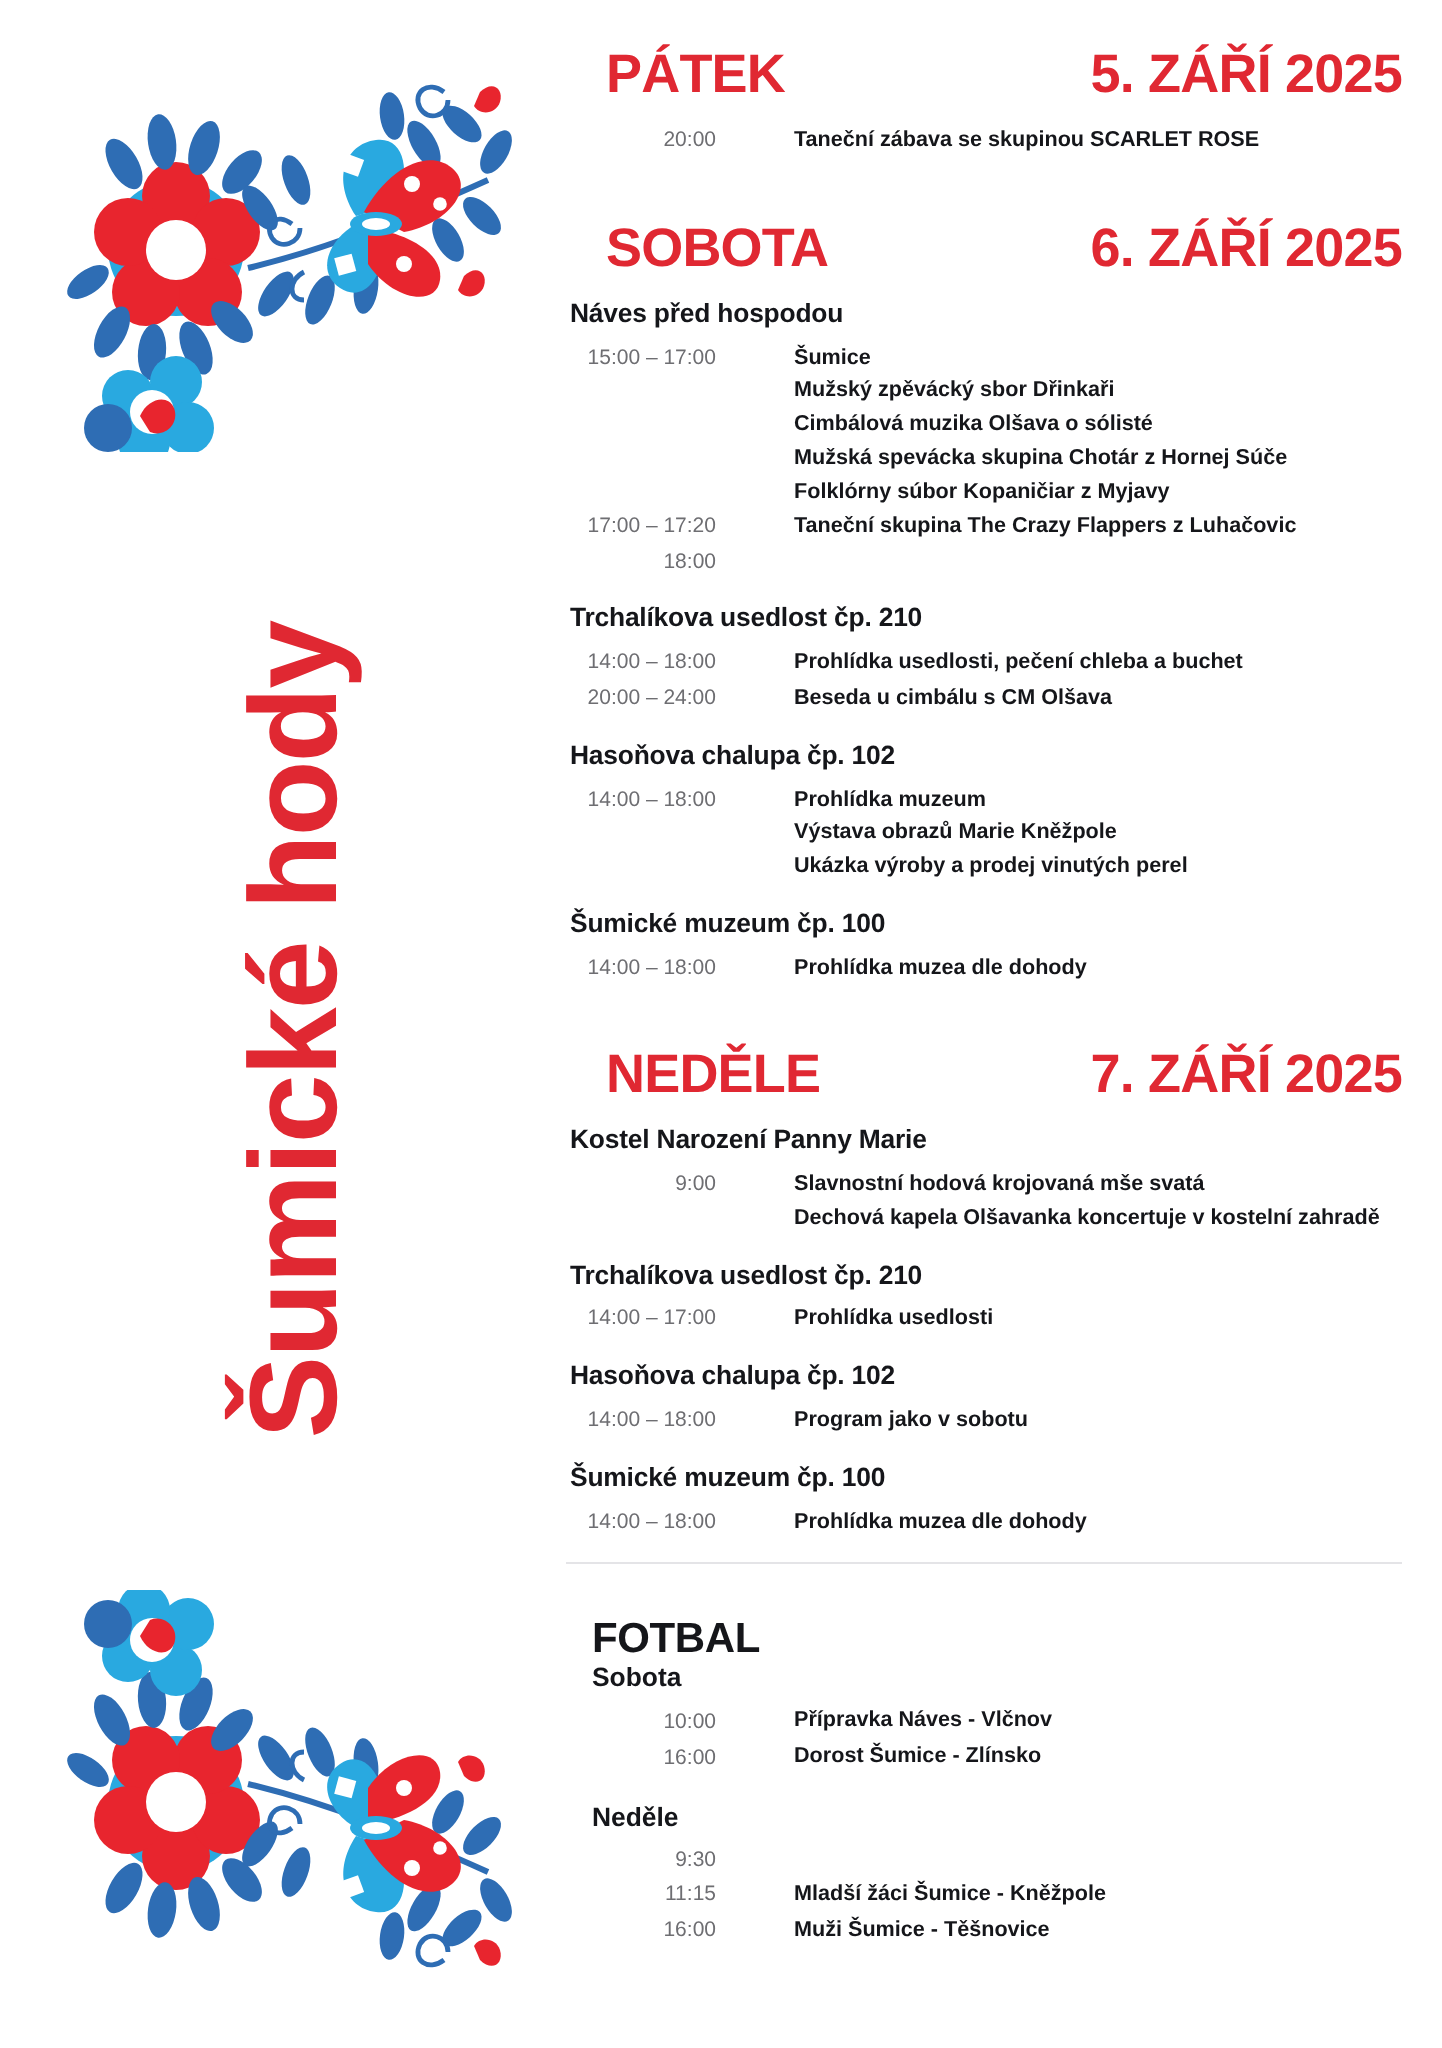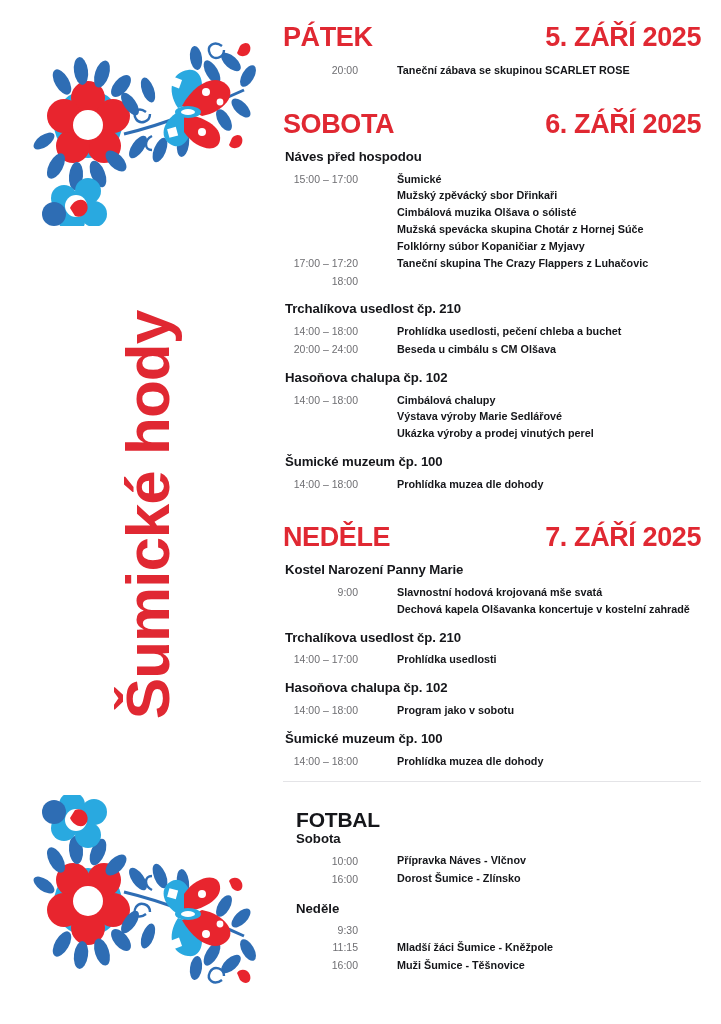--- a/index.html
+++ b/index.html
@@ -68,21 +68,21 @@
     display: flex;
     align-items: baseline;
     justify-content: space-between;
     color: #E02832;
     font-weight: bold;
     font-size: 27px;
     letter-spacing: -0.4px;
     line-height: 1.15;
     margin-bottom: 9px;
   }
-  .day-header .day-name { text-transform: uppercase; }
+  .day-header .day-name { text-transform: uppercase; margin-left: 20px; }
   .day-header .day-date { text-transform: uppercase; }
 
   .venue { margin-bottom: 12px; }
 
   .venue-name {
     color: #15161a;
     font-weight: bold;
     font-size: 13.2px;
     letter-spacing: -0.1px;
     margin: 0 0 6px 2px;
@@ -326,21 +326,21 @@
       <div class="day-block">
         <div class="day-header">
           <span class="day-name">SOBOTA</span>
           <span class="day-date">6. ZÁŘÍ 2025</span>
         </div>
         <div class="venue">
           <div class="venue-name">Náves před hospodou</div>
           <div class="entry">
             <div class="entry-time">15:00 – 17:00</div>
             <div class="entry-items">
-              <div class="entry-item">Šumické</div>
+              <div class="entry-item">Šumice</div>
               <div class="entry-item">Mužský zpěvácký sbor Dřinkaři</div>
               <div class="entry-item">Cimbálová muzika Olšava o sólisté</div>
               <div class="entry-item">Mužská spevácka skupina Chotár z Hornej Súče</div>
               <div class="entry-item">Folklórny súbor Kopaničiar z Myjavy</div>
             </div>
           </div>
           <div class="entry">
             <div class="entry-time">17:00 – 17:20</div>
             <div class="entry-items">
               <div class="entry-item">Taneční skupina The Crazy Flappers z Luhačovic</div>
@@ -363,22 +363,22 @@
             <div class="entry-items">
               <div class="entry-item">Beseda u cimbálu s CM Olšava</div>
             </div>
           </div>
         </div>
         <div class="venue">
           <div class="venue-name">Hasoňova chalupa čp. 102</div>
           <div class="entry">
             <div class="entry-time">14:00 – 18:00</div>
             <div class="entry-items">
-              <div class="entry-item">Cimbálová chalupy</div>
-              <div class="entry-item">Výstava výroby Marie Sedlářové</div>
+              <div class="entry-item">Prohlídka muzeum</div>
+              <div class="entry-item">Výstava obrazů Marie Kněžpole</div>
               <div class="entry-item">Ukázka výroby a prodej vinutých perel</div>
             </div>
           </div>
         </div>
         <div class="venue">
           <div class="venue-name">Šumické muzeum čp. 100</div>
           <div class="entry">
             <div class="entry-time">14:00 – 18:00</div>
             <div class="entry-items">
               <div class="entry-item">Prohlídka muzea dle dohody</div>

